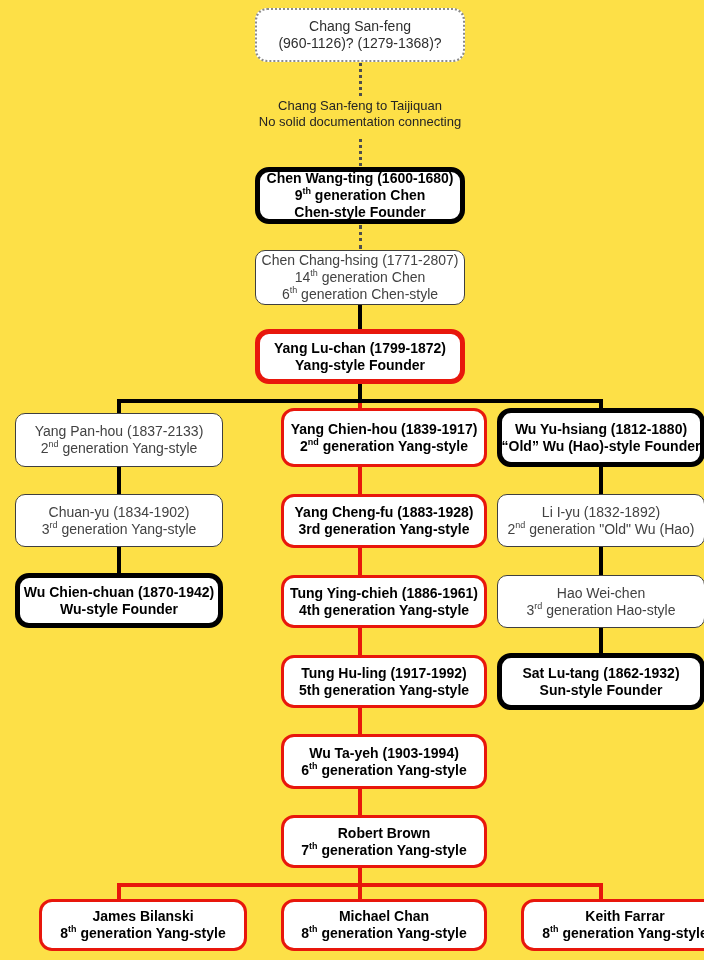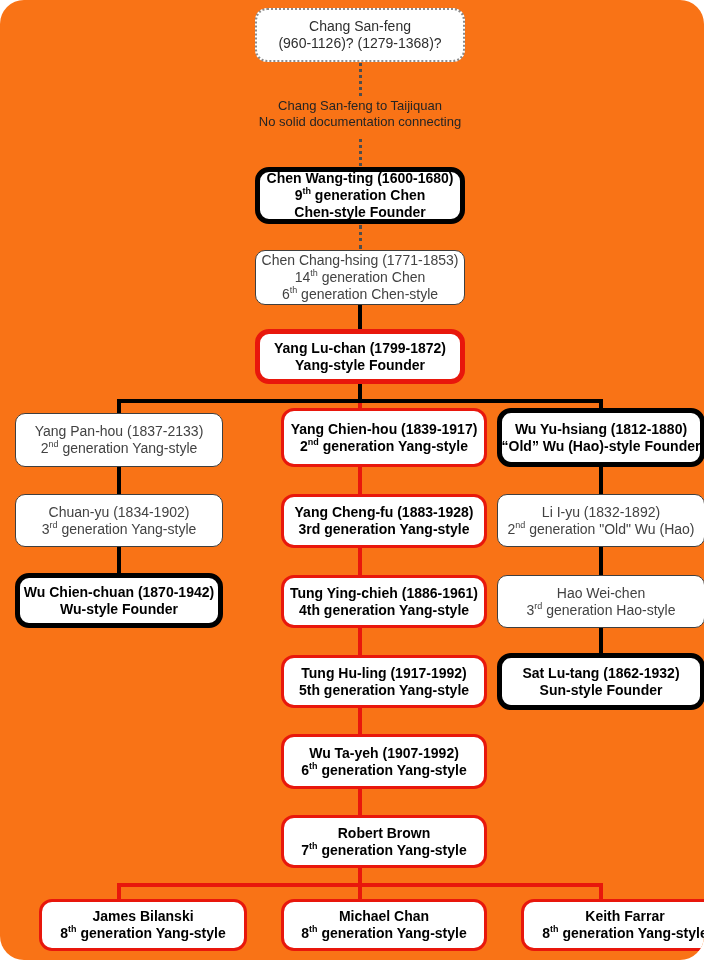--- a/index.html
+++ b/index.html
@@ -1,19 +1,19 @@
 <!DOCTYPE html>
 <html style="--red: #e8170c; --black: #000000; --thin: #3f3f3f;"><head>
 <meta charset="utf-8">
 <style>
   :root{ --red:#e8170c; --black:#000000; --thin:#3f3f3f; --dot:#4d4d4d; }
   html,body{margin:0;padding:0;background:#ffffff;}
   .stage{
-    position:relative;width:704px;height:960px;background:#f97316;
-    font-family:"Liberation Sans",sans-serif;overflow:hidden;border-radius:24px;
+    position:relative;width:704px;height:960px;background:#fde047;
+    font-family:"Liberation Sans",sans-serif;overflow:hidden;
   }
   .node{
     position:absolute;box-sizing:border-box;background:#ffffff;
     display:flex;flex-direction:column;justify-content:center;align-items:center;
     text-align:center;z-index:2;font-size:14px;line-height:17px;color:#000;
   }
   .node .ln{white-space:nowrap;}
   .dashedbox{border:2px dotted #8a8a8a;border-radius:12px;color:#2e2e2e;font-weight:400;}
   .thin{border:1px solid var(--thin);border-radius:10px;color:#424242;font-weight:400;}
   .thickblack{border:5px solid var(--black);border-radius:14px;font-weight:700;color:#000;}
@@ -72,21 +72,21 @@
     <div class="ln"><span>No solid documentation connecting</span></div>
   </div>
 
   <div class="node thickblack" style="left:255px;top:167px;width:210px;height:57px">
     <div class="ln"><span>Chen Wang-ting (1600-1680)</span></div>
     <div class="ln"><span>9</span><sup>th</sup><span> generation Chen</span></div>
     <div class="ln"><span>Chen-style Founder</span></div>
   </div>
 
   <div class="node thin" style="left:255px;top:250px;width:210px;height:55px">
-    <div class="ln"><span>Chen Chang-hsing (1771-1853)</span></div>
+    <div class="ln"><span>Chen Chang-hsing (1771-2807)</span></div>
     <div class="ln"><span>14</span><sup>th</sup><span> generation Chen</span></div>
     <div class="ln"><span>6</span><sup>th</sup><span> generation Chen-style</span></div>
   </div>
 
   <div class="node thickred" style="left:255px;top:329px;width:210px;height:55px">
     <div class="ln"><span>Yang Lu-chan (1799-1872)</span></div>
     <div class="ln"><span>Yang-style Founder</span></div>
   </div>
 
   <div class="node thin" style="left:15px;top:413px;width:208px;height:54px">
@@ -138,21 +138,21 @@
     <div class="ln"><span>Tung Hu-ling (1917-1992)</span></div>
     <div class="ln"><span>5th generation Yang-style</span></div>
   </div>
 
   <div class="node thickblack" style="left:497px;top:653px;width:208px;height:57px">
     <div class="ln"><span>Sat Lu-tang (1862-1932)</span></div>
     <div class="ln"><span>Sun-style Founder</span></div>
   </div>
 
   <div class="node redbox" style="left:257px;top:734px;width:206px;height:55px">
-    <div class="ln"><span>Wu Ta-yeh (1907-1992)</span></div>
+    <div class="ln"><span>Wu Ta-yeh (1903-1994)</span></div>
     <div class="ln"><span>6</span><sup>th</sup><span> generation Yang-style</span></div>
   </div>
 
   <div class="node redbox" style="left:257px;top:815px;width:206px;height:53px">
     <div class="ln"><span>Robert Brown</span></div>
     <div class="ln"><span>7</span><sup>th</sup><span> generation Yang-style</span></div>
   </div>
 
   <div class="node redbox" style="left:15px;top:899px;width:208px;height:52px">
     <div class="ln"><span>James Bilanski</span></div>

